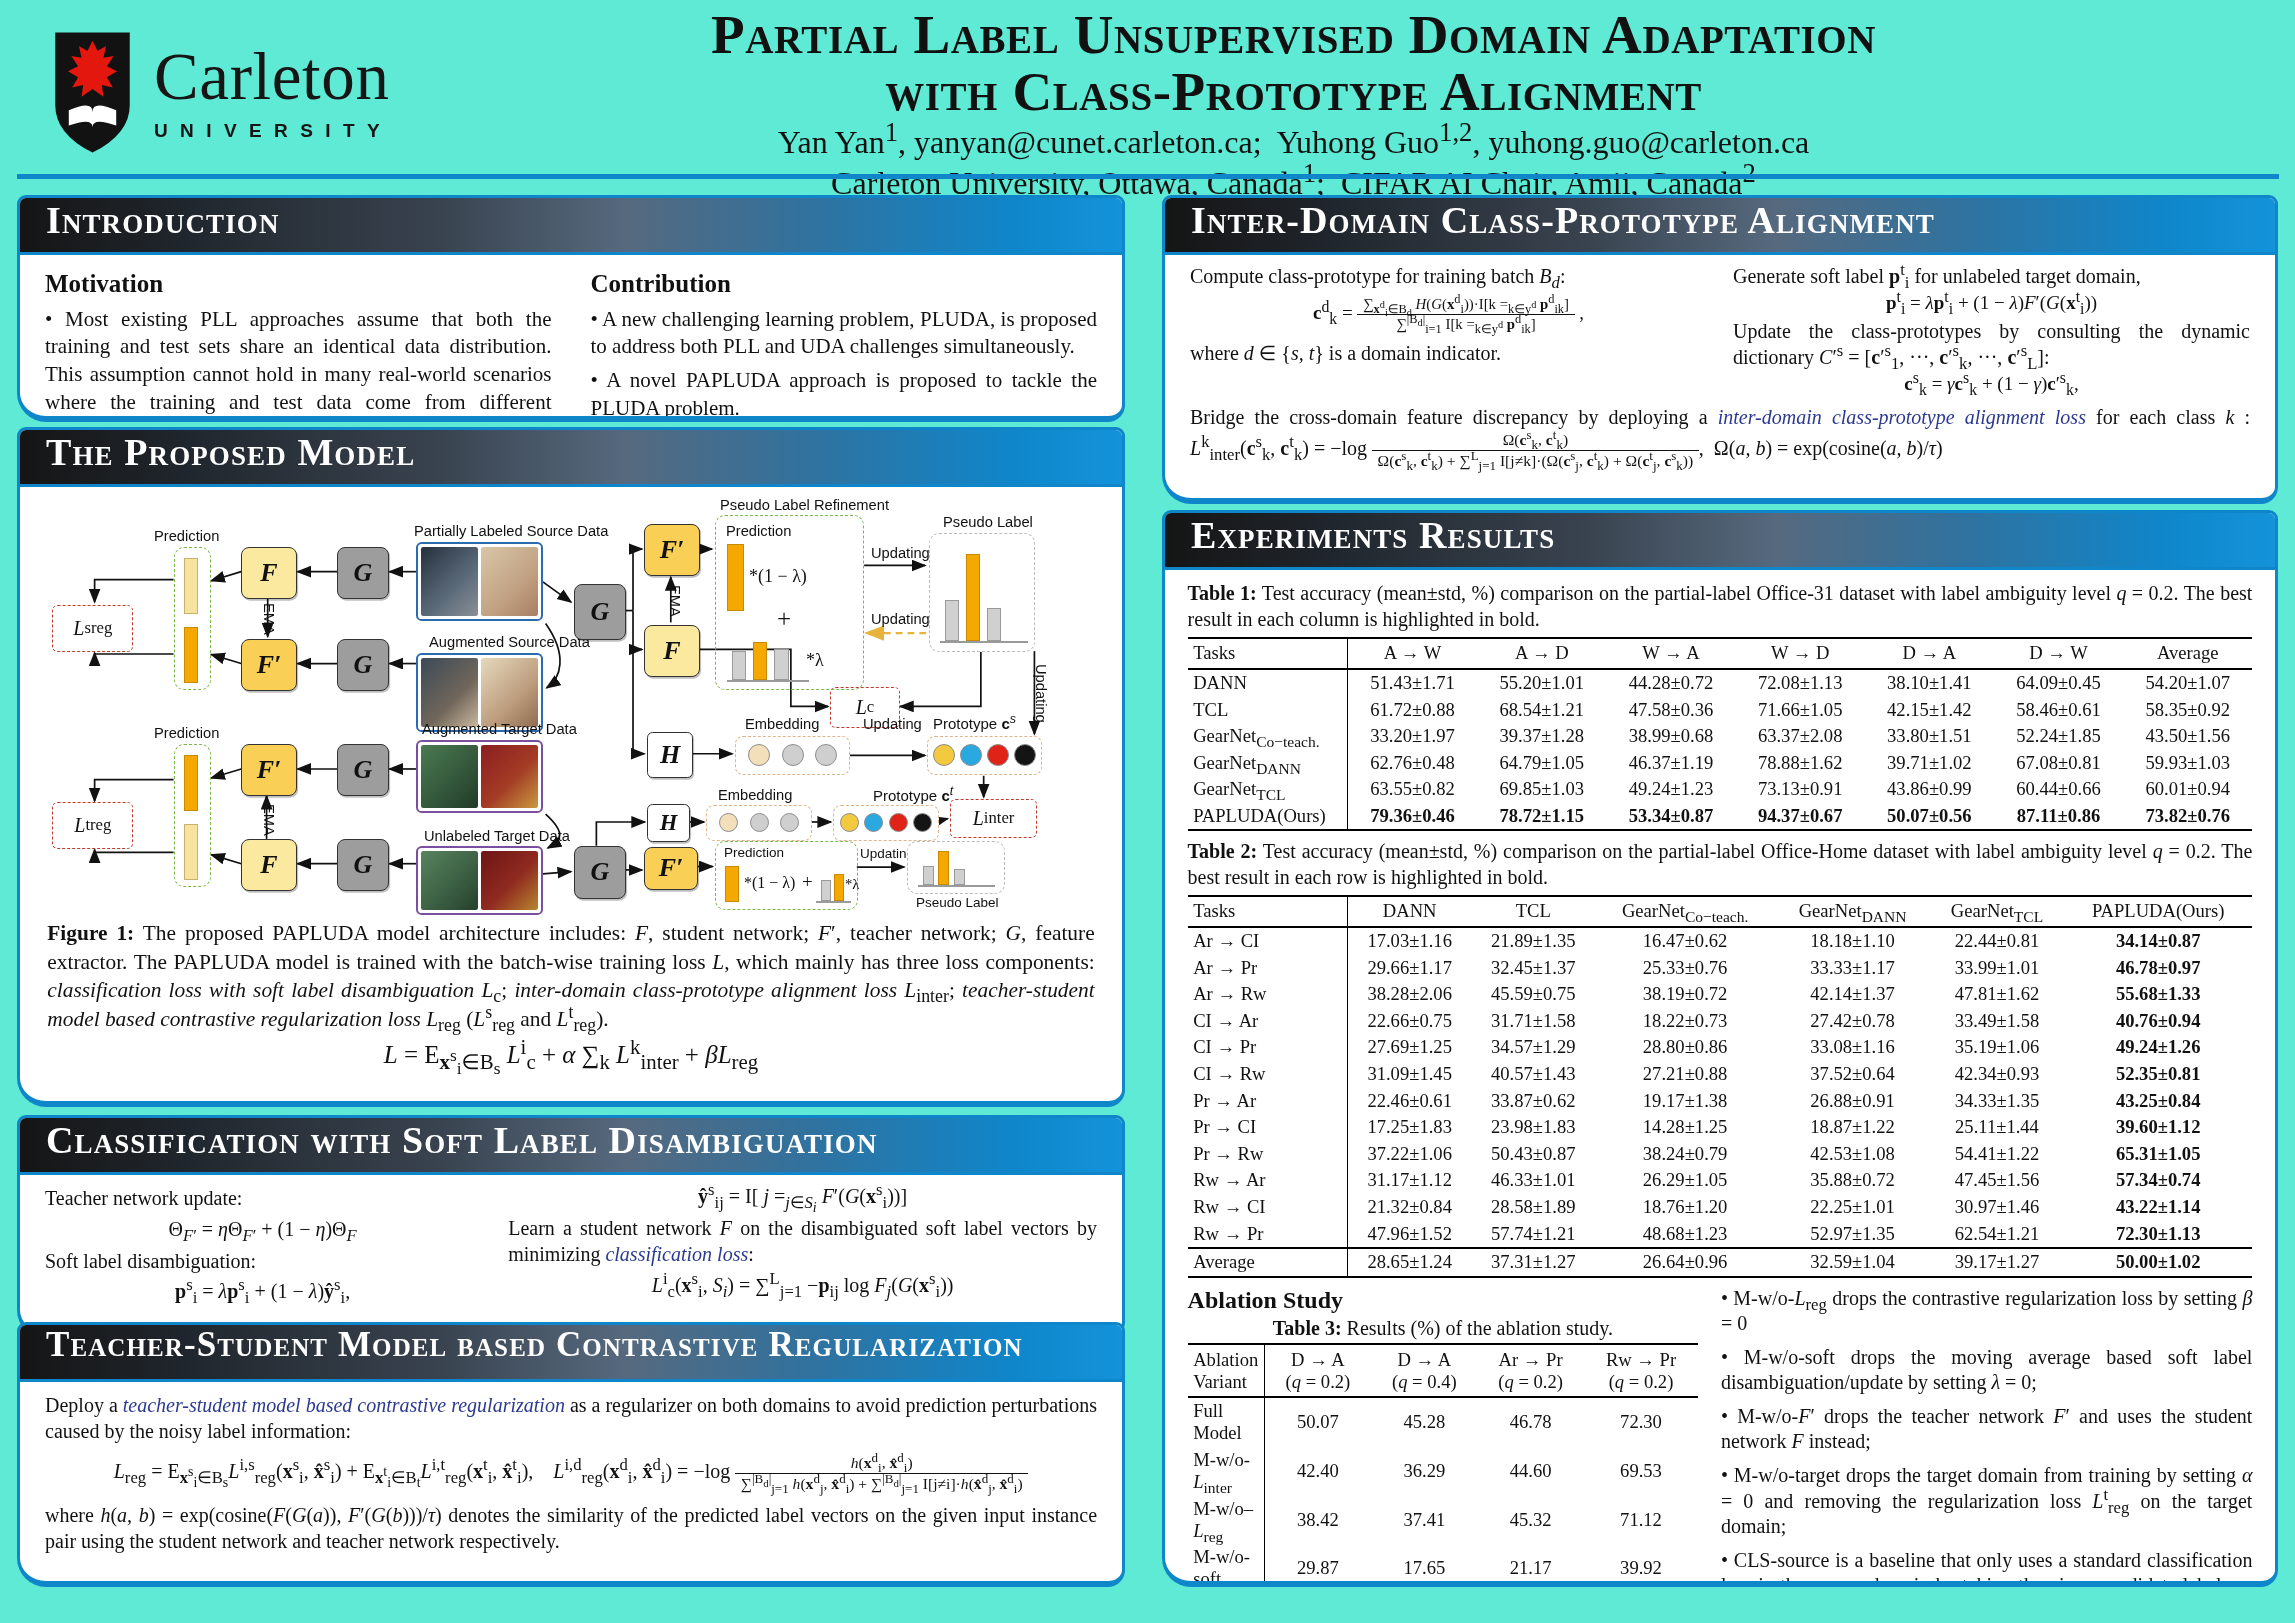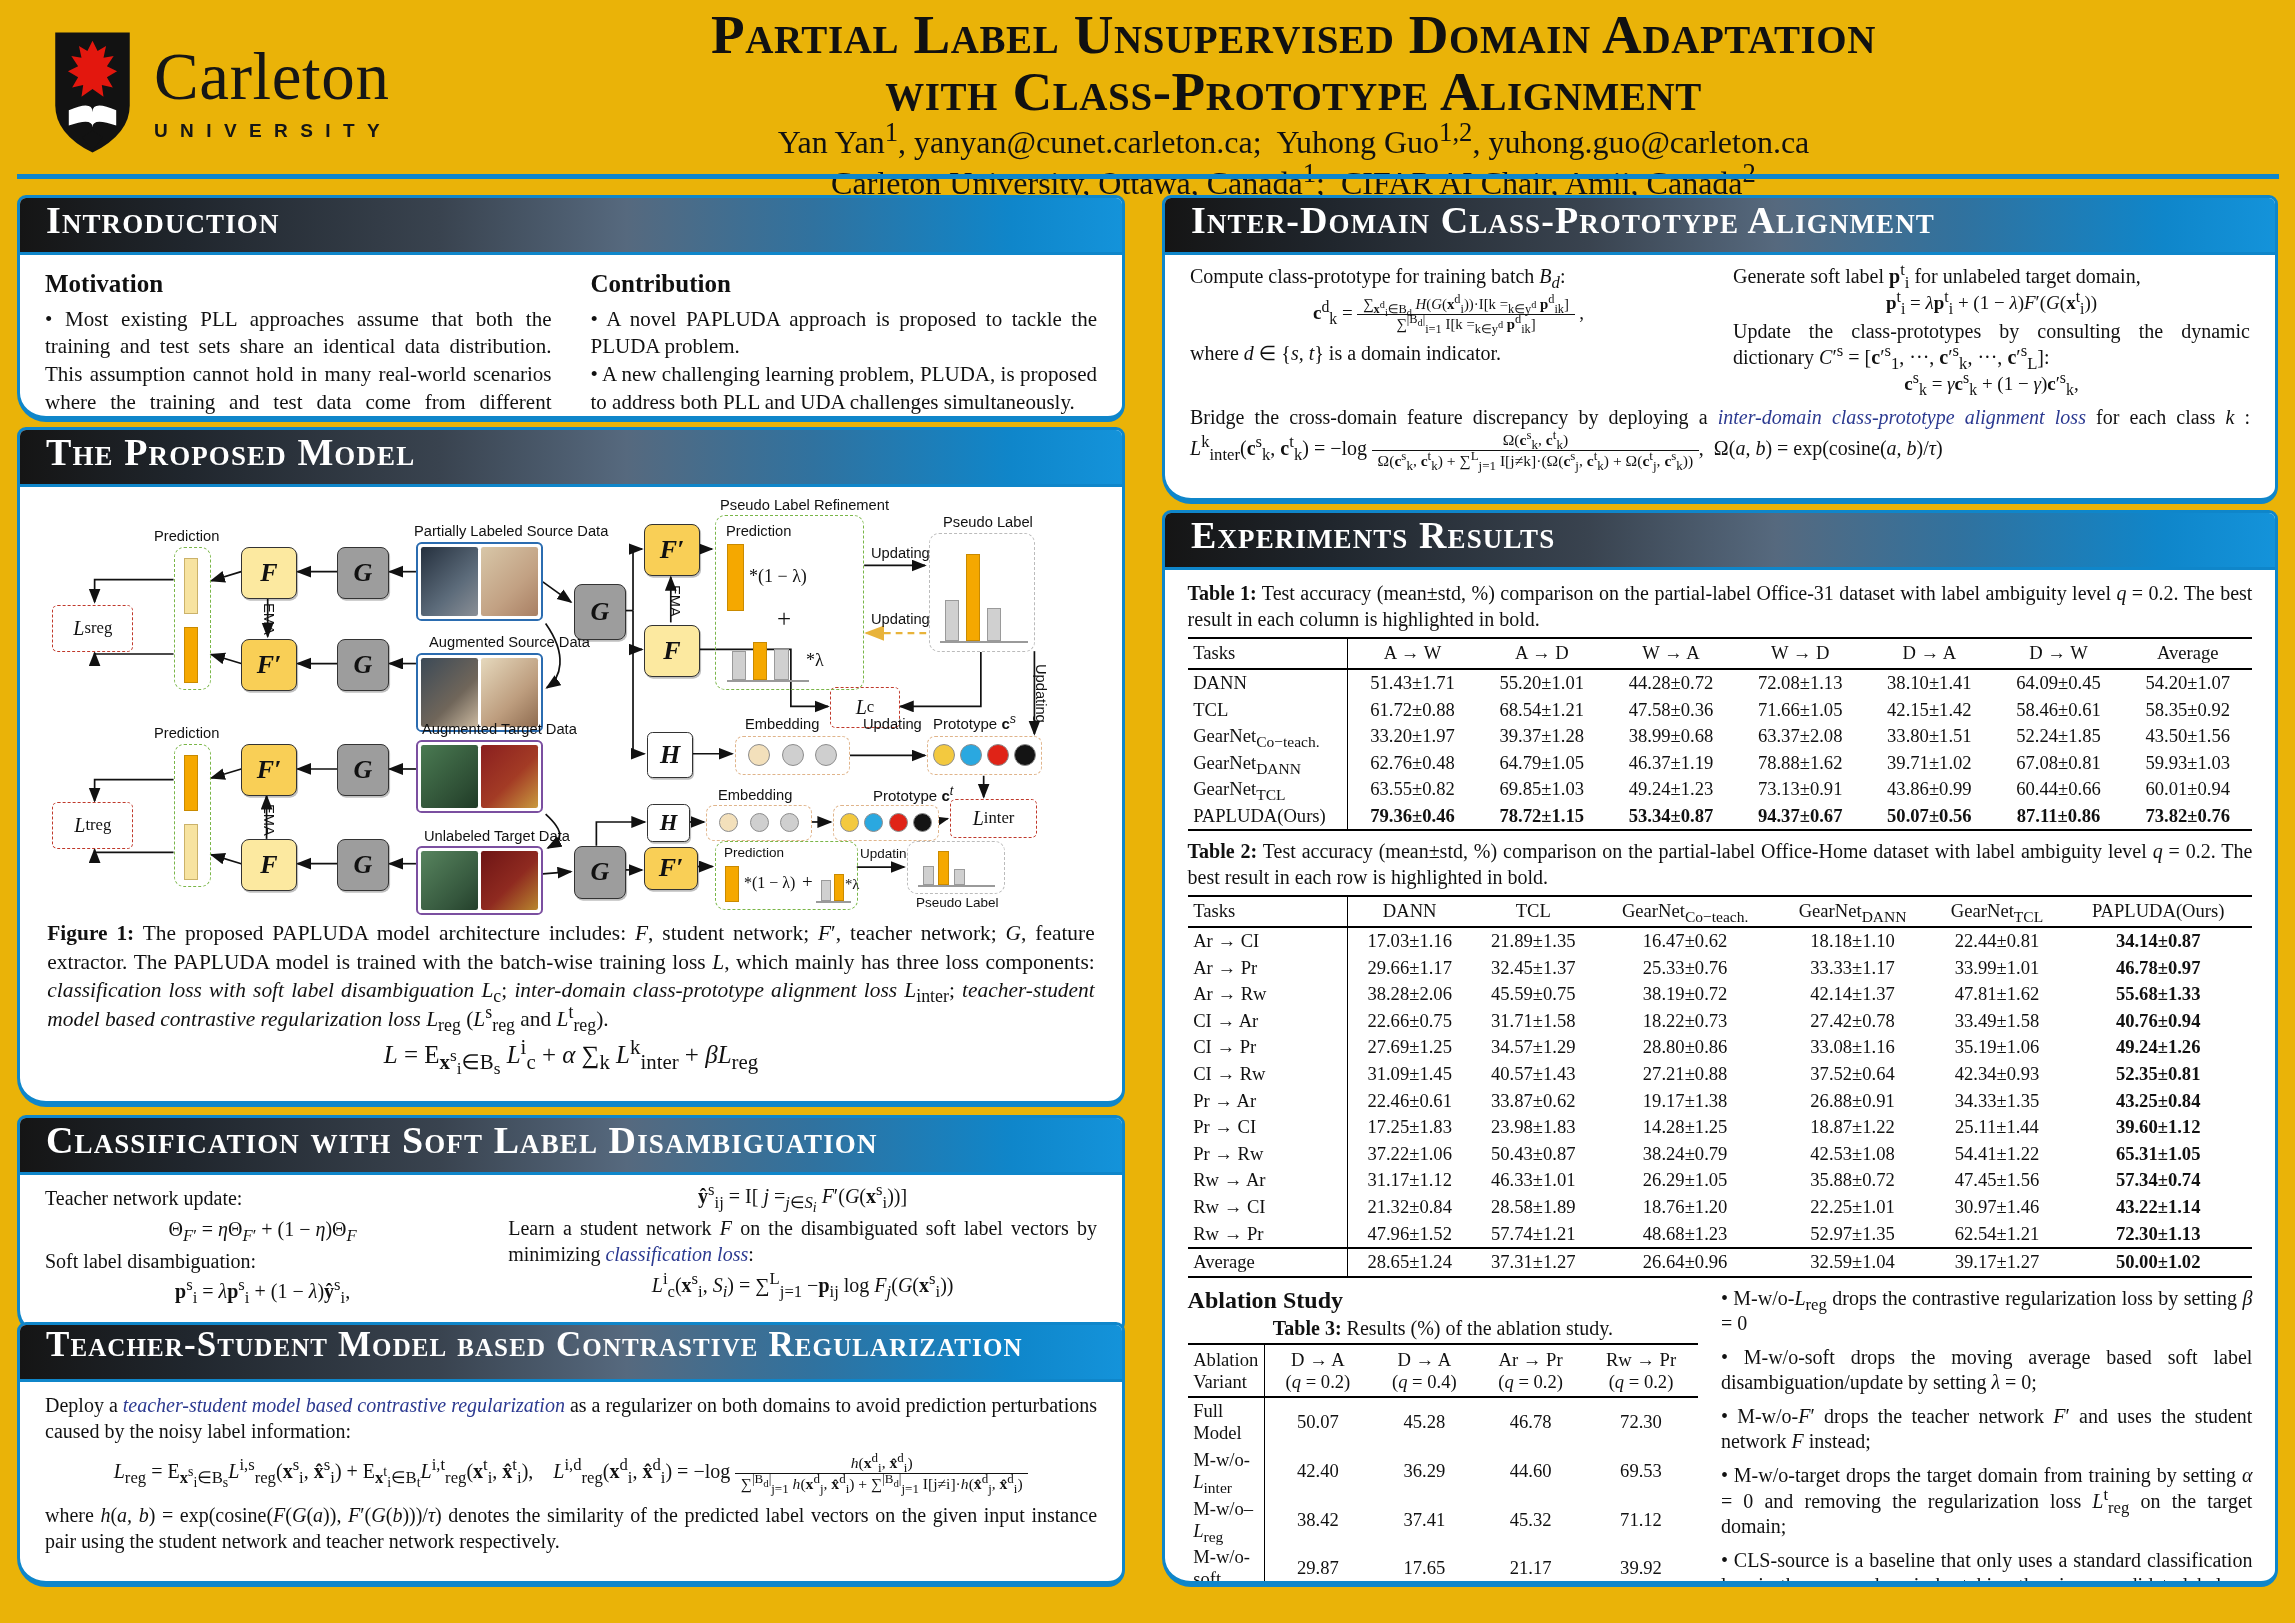--- a/index.html
+++ b/index.html
@@ -1,16 +1,16 @@
 <!DOCTYPE html>
 <html style="font-size:9px"><head>
 <meta charset="utf-8">
 <style>
   html,body { margin:0; padding:0; background:#e8e8e8; }
-  .poster { position:relative; width:2295px; height:1624px; background:#eab308;
+  .poster { position:relative; width:2295px; height:1624px; background:#5eead4;
             font-family:"Liberation Serif", serif; color:#111; overflow:hidden; }
 
   
   .logo { position:absolute; left:50px; top:29px; display:flex; align-items:center; gap:19px; }
   .logo-name { font-size:67px; font-weight:500; letter-spacing:0.6px; color:#161616; line-height:1; }
   .logo-sub  { font-family:"Liberation Sans", sans-serif; font-size:19px; font-weight:700;
                letter-spacing:12.4px; margin-top:10px; color:#161616; }
   .titleblock { position:absolute; left:462px; top:5.6px; width:1663px; text-align:center; }
   .title { font-variant:small-caps; font-weight:700; font-size:55px; line-height:1.05; letter-spacing:0.6px; }
   .authors { font-size:32px; margin-top:3.4px; }
@@ -120,22 +120,22 @@
         <div class="t">Introduction</div>
       </div>
     <div class="panel-body">
       <div class="twocol">
         <div>
           <div class="subhead">Motivation</div>
           <div class="p" style="font-size:21px;">• Most existing PLL approaches assume that both the training and test sets share an identical data distribution. This assumption cannot hold in many real-world scenarios where the training and test data come from different distributions.</div>
         </div>
         <div>
           <div class="subhead">Contribution</div>
+          <div class="p" style="font-size:21px; margin-bottom:5.6px;">• A new challenging learning problem, PLUDA, is proposed to address both PLL and UDA challenges simultaneously.</div>
           <div class="p" style="font-size:21px;">• A novel PAPLUDA approach is proposed to tackle the PLUDA problem.</div>
-          <div class="p" style="font-size:21px; margin-bottom:5.6px;">• A new challenging learning problem, PLUDA, is proposed to address both PLL and UDA challenges simultaneously.</div>
         </div>
       </div>
     </div>
   </section>
 
   <section class="panel" style="left:17px; top:427px; width:1108px; height:680px;">
     <div class="panel-header">
         <div class="t">The Proposed Model</div>
       </div>
     <div class="panel-body" style="padding:5.6px 16px;">

